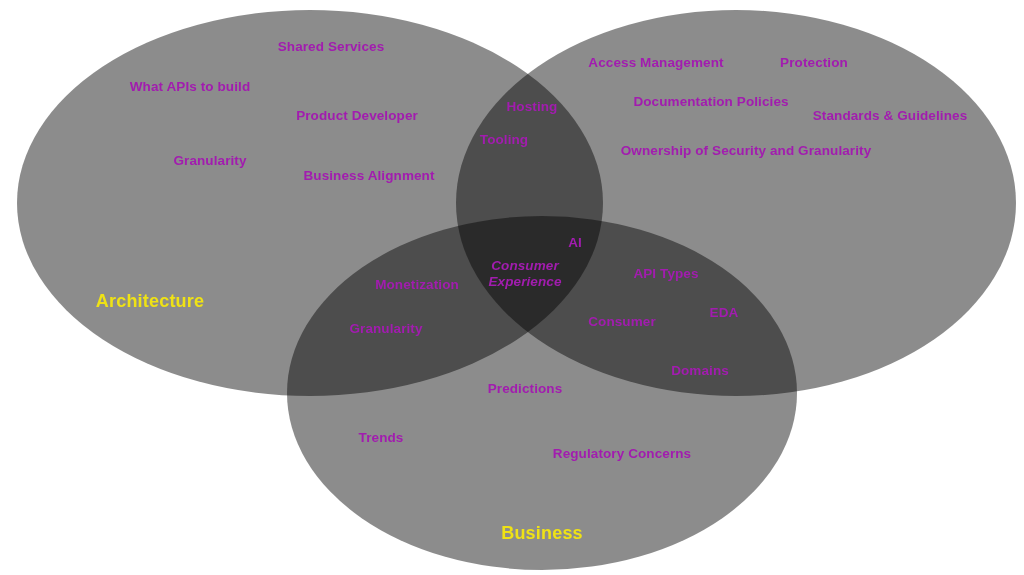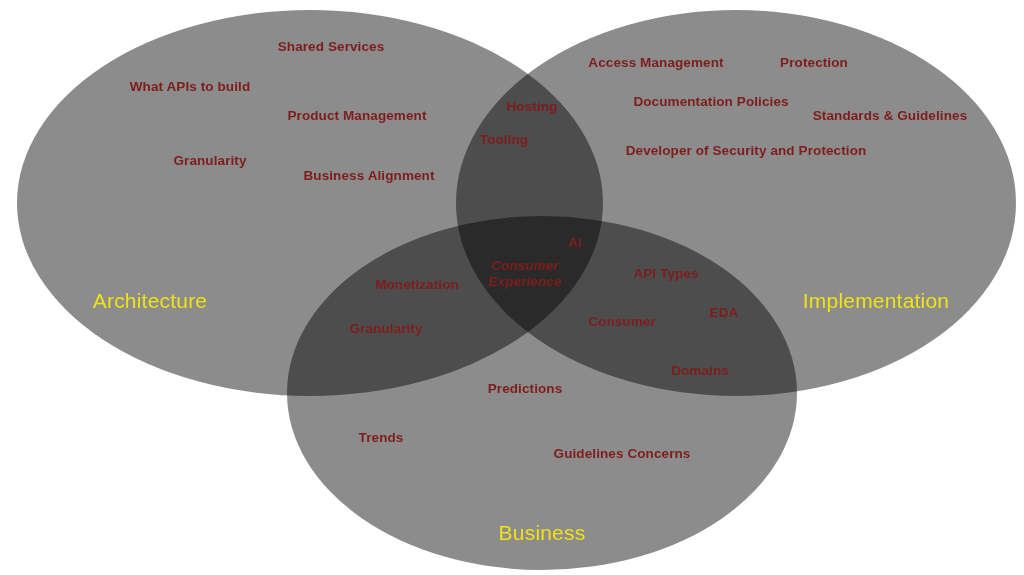--- a/index.html
+++ b/index.html
@@ -15,67 +15,66 @@
     position: absolute;
     border-radius: 50%;
     background: rgba(0, 0, 0, 0.45); 
   }
   .ellipse.arch   { left: 17px;  top: 10px;  width: 586px; height: 386px; }
   .ellipse.impl   { left: 456px; top: 10px;  width: 560px; height: 386px; }
   .ellipse.rel    { left: 287px; top: 216px; width: 510px; height: 354px; }
   .lbl {
     position: absolute;
     transform: translate(-50%, -50%);
-    color: #7f1d1d;
+    color: #a21caf;
     font-weight: 700;
     font-size: 13.5px;
     letter-spacing: 0.1px;
     white-space: nowrap;
     text-align: center;
     line-height: 1.2;
   }
   .lbl.wrap { white-space: normal; }
   .lbl.w-dev { width: 82px; }
   .lbl.w-con { width: 86px; font-style: italic; }
   .set-title {
     position: absolute;
     transform: translate(-50%, -50%);
     color: #EFE215;
-    font-weight: 400;
-    font-size: 21px;
+    font-weight: 700;
+    font-size: 18px;
     letter-spacing: 0.2px;
     white-space: nowrap;
   }
 </style>
 </head>
 <body>
 
 <div class="stage">
 
   <div class="ellipse arch"></div>
   <div class="ellipse impl"></div>
   <div class="ellipse rel"></div>
 
   <span class="lbl" style="left:331px; top:47px">Shared Services</span>
   <span class="lbl" style="left:190px; top:87px">What APIs to build</span>
-  <span class="lbl" style="left:357px; top:116px">Product Management</span>
+  <span class="lbl" style="left:357px; top:116px">Product Developer</span>
   <span class="lbl" style="left:210px; top:161px">Granularity</span>
   <span class="lbl" style="left:369px; top:176px">Business Alignment</span>
   <span class="set-title" style="left:150px; top:301px">Architecture</span>
 
   <span class="lbl" style="left:656px; top:63px">Access Management</span>
   <span class="lbl" style="left:814px; top:63px">Protection</span>
   <span class="lbl" style="left:890px; top:116px">Standards &amp; Guidelines</span>
   <span class="lbl" style="left:711px; top:102px">Documentation Policies</span>
-  <span class="lbl" style="left:746px; top:151px">Developer of Security and Protection</span>
-  <span class="set-title" style="left:876px; top:301px">Implementation</span>
+  <span class="lbl" style="left:746px; top:151px">Ownership of Security and Granularity</span>
 
   <span class="lbl" style="left:525px; top:389px">Predictions</span>
   <span class="lbl" style="left:381px; top:438px">Trends</span>
-  <span class="lbl" style="left:622px; top:454px">Guidelines Concerns</span>
+  <span class="lbl" style="left:622px; top:454px">Regulatory Concerns</span>
   <span class="set-title" style="left:542px; top:533px">Business</span>
 
   <span class="lbl" style="left:532px; top:107px">Hosting</span>
   <span class="lbl" style="left:504px; top:140px">Tooling</span>
 
   <span class="lbl" style="left:417px; top:285px">Monetization</span>
   <span class="lbl" style="left:386px; top:329px">Granularity</span>
 
   <span class="lbl" style="left:666px; top:274px">API Types</span>
   <span class="lbl" style="left:622px; top:322px">Consumer</span>

